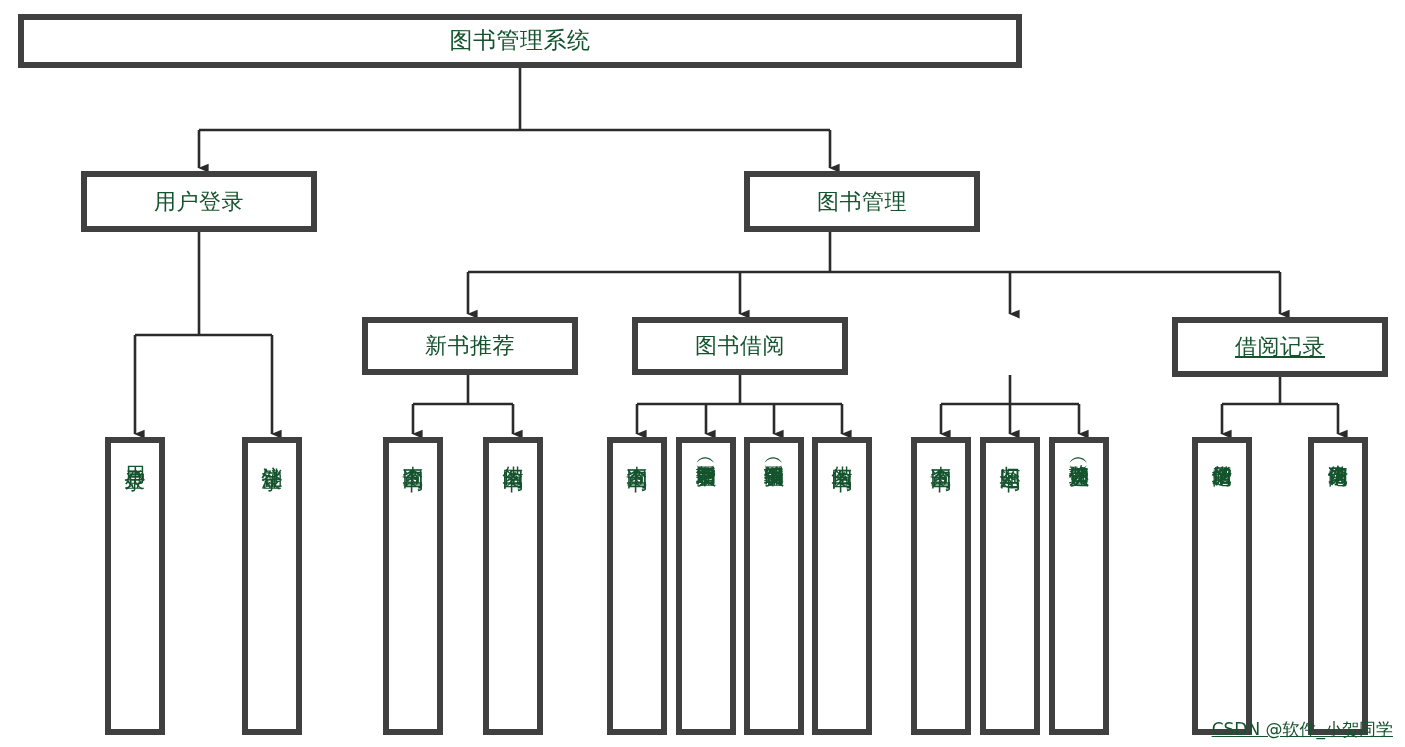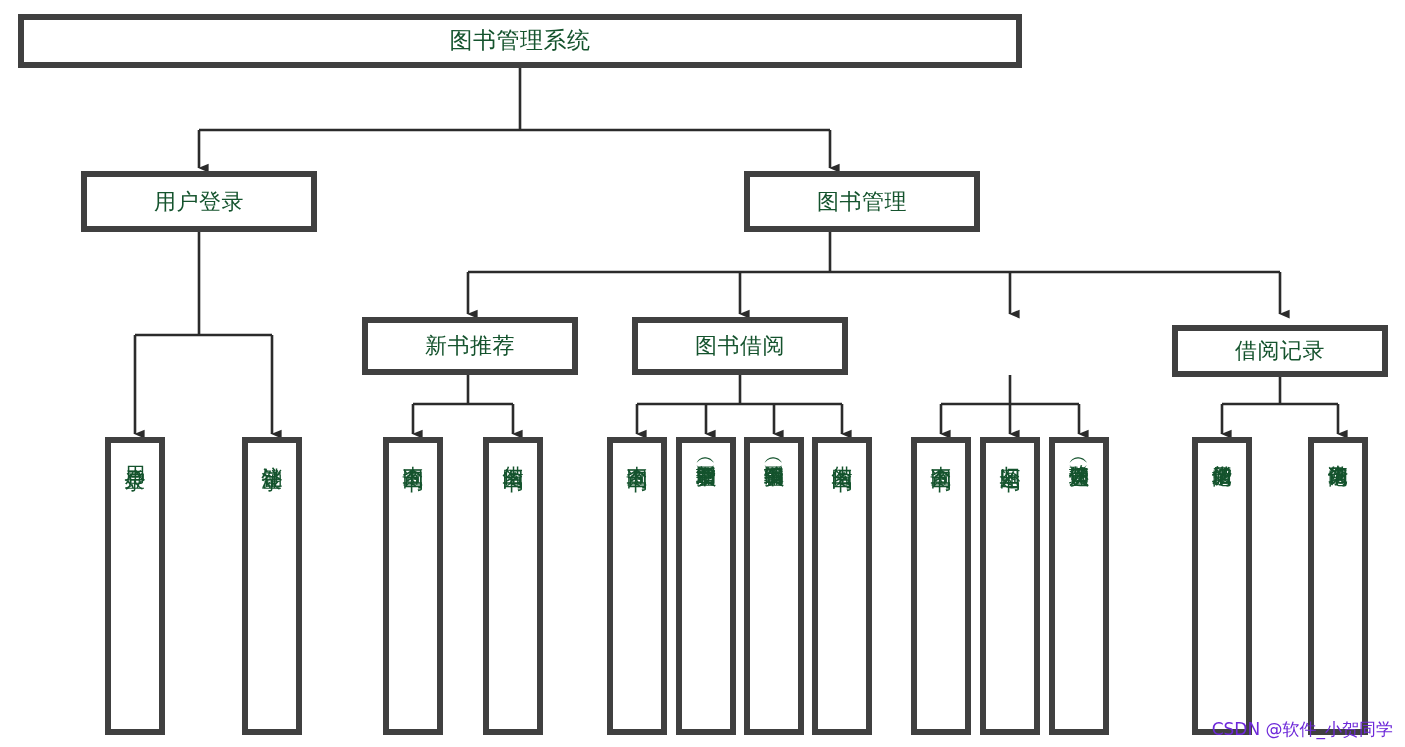--- a/index.html
+++ b/index.html
@@ -66,24 +66,25 @@
   }
   .node.vert.tight .label {
     font-size: 20px;
     letter-spacing: 0.5px;
   }
   #watermark {
     position: absolute;
     right: 12px;
     bottom: 6px;
     font-size: 17px;
-    color: #6d28d9;
+    color: #14532d;
     z-index: 5;
     white-space: nowrap;
     user-select: none;
+    text-decoration: underline;
   }
 </style>
 </head>
 <body>
 
 <div id="diagram-root">
 
   <svg id="edges-layer" viewBox="0 0 1405 747" xmlns="http://www.w3.org/2000/svg">
     <defs>
       <marker id="arrowhead" markerWidth="10" markerHeight="11" refX="4.6" refY="9.6" orient="auto" markerUnits="userSpaceOnUse">
@@ -147,21 +148,21 @@
   <div class="node horiz" style="left:712px; top:171px; width:236px; height:61px;margin-left:32px;">
     <span class="label">图书管理</span>
   </div>
 
   <div class="node horiz" style="left:362px; top:317px; width:216px; height:58px;">
     <span class="label">新书推荐</span>
   </div>
   <div class="node horiz" style="left:632px; top:317px; width:216px; height:58px;">
     <span class="label">图书借阅</span>
   </div>
-  <div class="node horiz" style="left:1172px; top:325px; width:216px; height:52px;">
+  <div class="node horiz" style="left:1172px; top:317px; width:216px; height:60px;text-decoration:underline;">
     <span class="label">借阅记录</span>
   </div>
 
   <div class="node vert" style="left:105px; top:437px; width:60px; height:298px;">
     <span class="label">用户登录</span>
   </div>
   <div class="node vert" style="left:242px; top:437px; width:60px; height:298px;">
     <span class="label">注销登录</span>
   </div>
 

